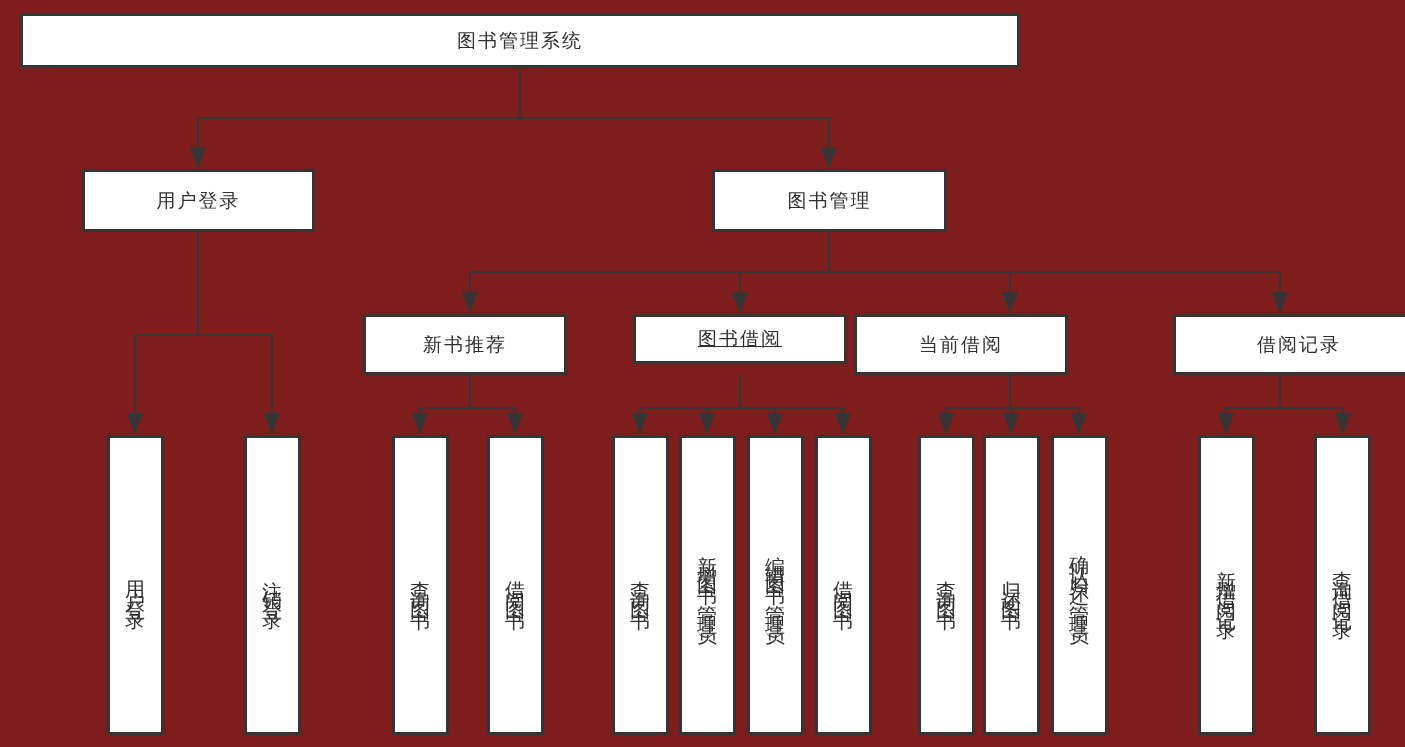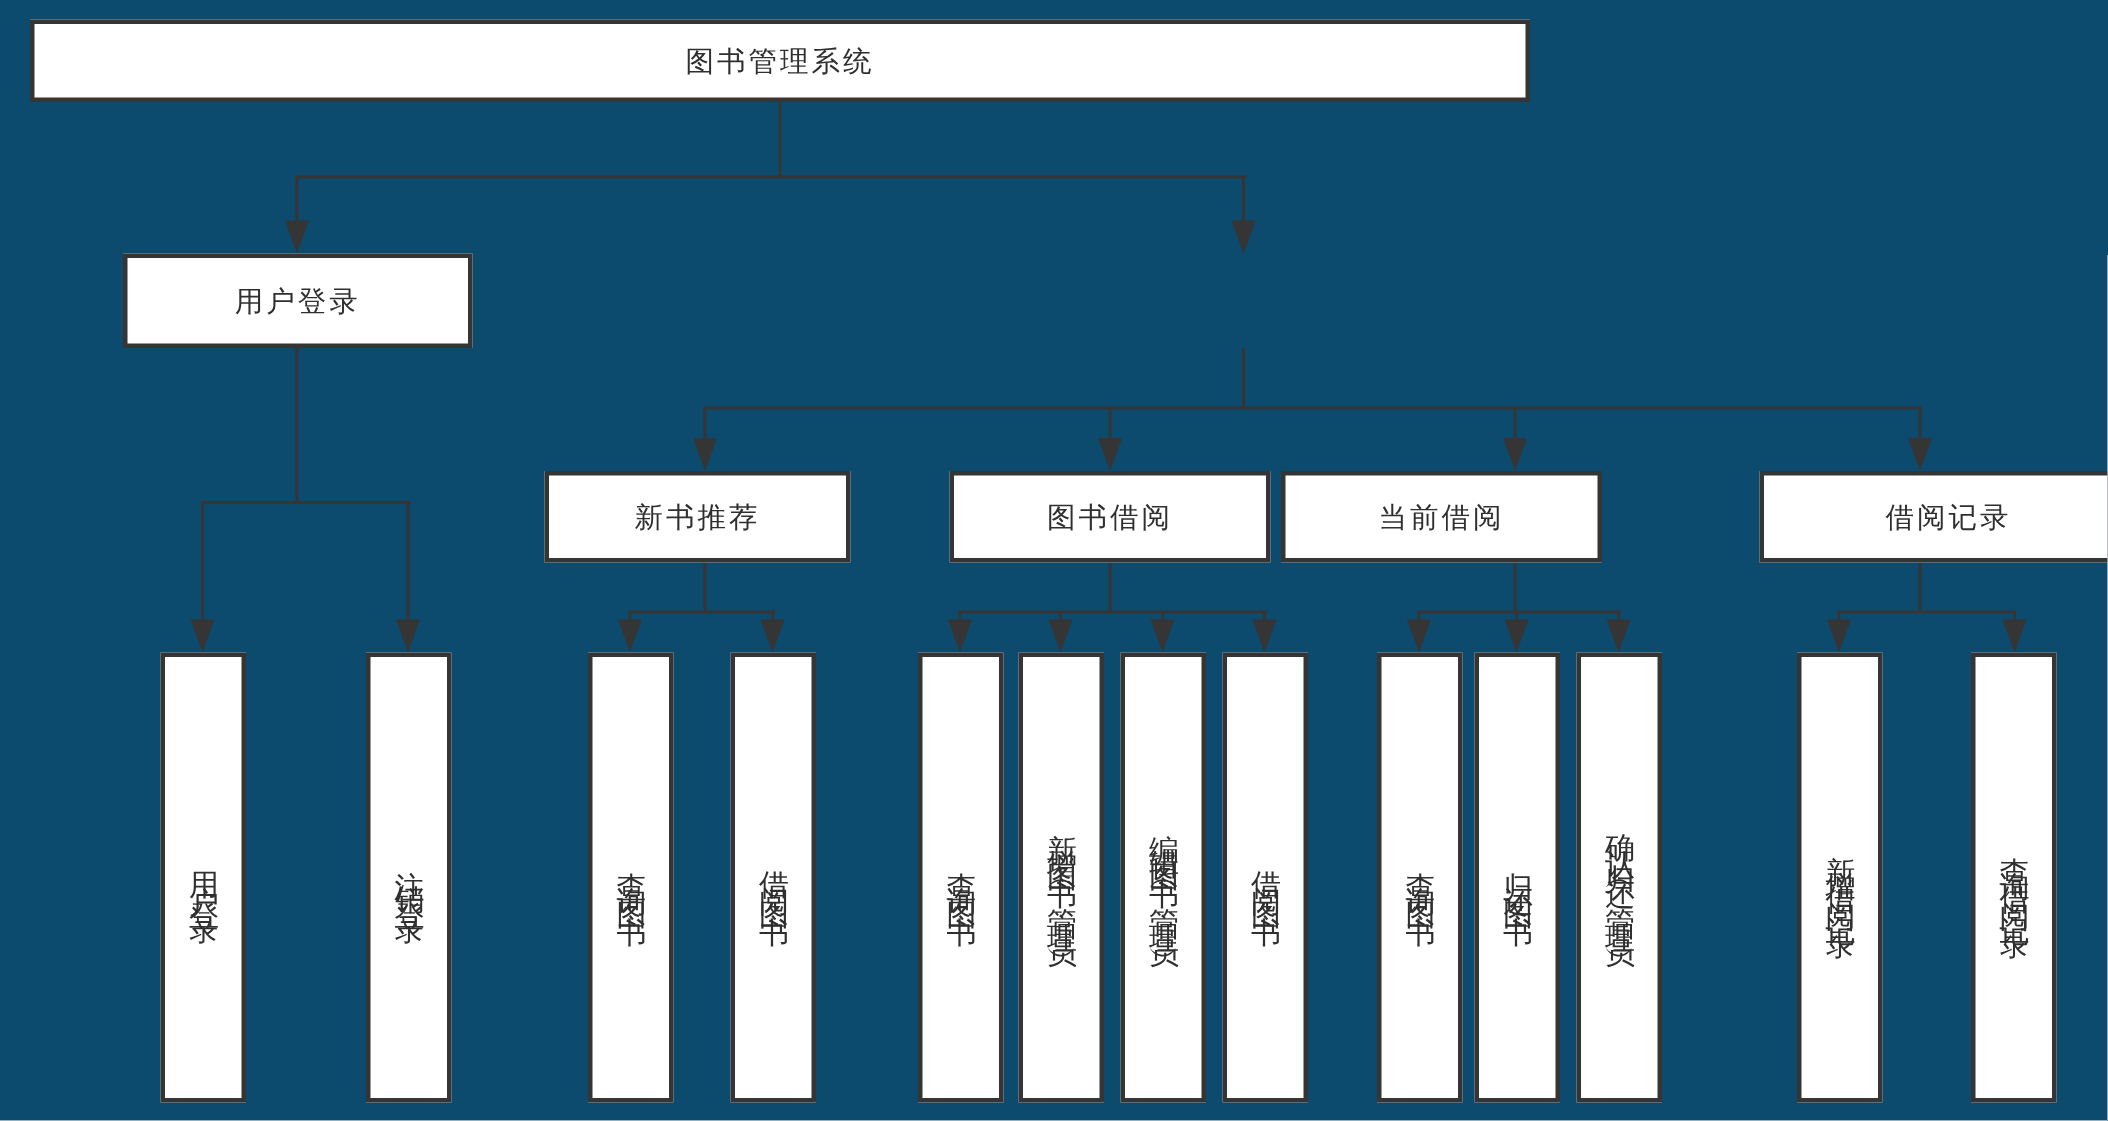--- a/index.html
+++ b/index.html
@@ -1,17 +1,17 @@
 <!DOCTYPE html>
 <html><head>
 <meta charset="utf-8">
 <style>
   html,body{margin:0;padding:0;background:#ffffff;}
   #stage{
-    position:relative;width:1405px;height:747px;background:#0c4a6e;overflow:hidden;
+    position:relative;width:1405px;height:747px;background:#7f1d1d;overflow:hidden;
     font-family:"Liberation Sans","DejaVu Sans",sans-serif;
   }
   .bx{
     position:absolute;box-sizing:border-box;border:3px solid #353535;background:#ffffff;
     display:flex;align-items:center;justify-content:center;
     color:#2f2f2f;font-size:19px;letter-spacing:2px;z-index:2;
   }
   .leaf{font-size:20px;}
   .leaf .vtxt{
     writing-mode:vertical-rl;text-orientation:mixed;
@@ -33,25 +33,28 @@
 
 <div id="stage">
 
   <div class="bx" style="left:20px;top:13px;width:1000px;height:55px;">
     <span>图书管理系统</span>
   </div>
 
   <div class="bx" style="left:82px;top:169px;width:233px;height:63px;">
     <span>用户登录</span>
   </div>
+  <div class="bx" style="left:712px;top:169px;width:235px;height:63px;">
+    <span>图书管理</span>
+  </div>
 
   <div class="bx" style="left:363px;top:314px;width:204px;height:61px;">
     <span>新书推荐</span>
   </div>
-  <div class="bx" style="left:633px;top:314px;width:214px;height:61px;">
+  <div class="bx" style="left:633px;top:314px;width:214px;height:50px;text-decoration:underline;">
     <span>图书借阅</span>
   </div>
   <div class="bx" style="left:854px;top:314px;width:214px;height:61px;">
     <span>当前借阅</span>
   </div>
   <div class="bx" style="left:1173px;top:314px;width:252px;height:61px;">
     <span>借阅记录</span>
   </div>
 
   <div class="bx leaf" style="left:107px;top:435px;width:57px;height:300px;">

